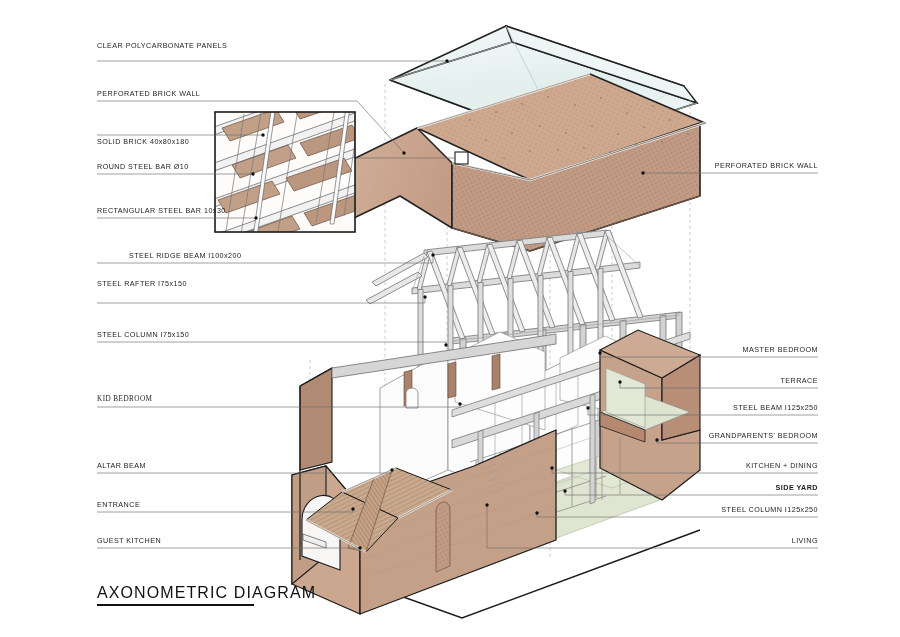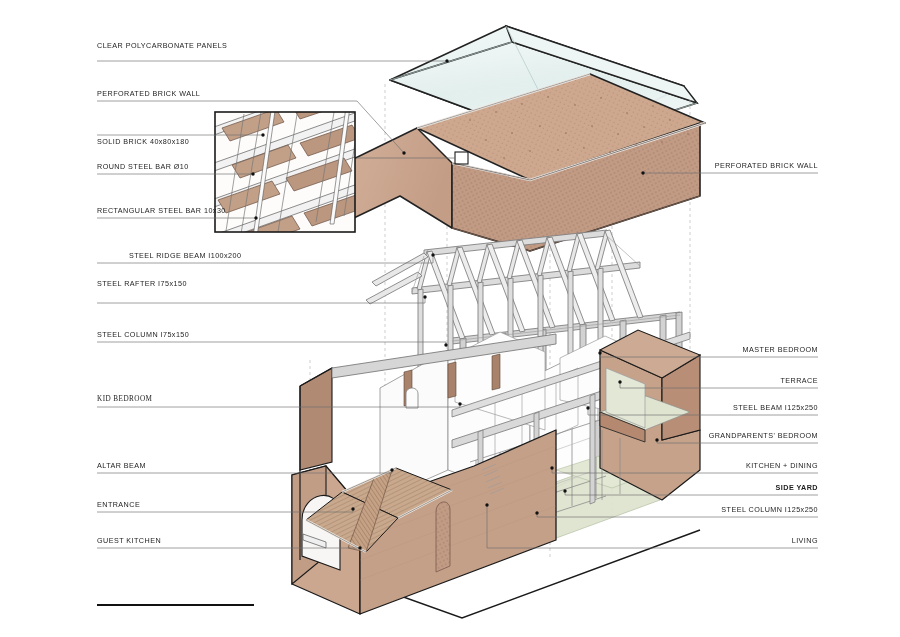--- a/index.html
+++ b/index.html
@@ -433,15 +433,16 @@
       <div class="lbl r" style="left: 518px; width: 300px; top: 346px;">MASTER BEDROOM</div>
       <div class="lbl r" style="left: 518px; width: 300px; top: 377px;">TERRACE</div>
       <div class="lbl r" style="left: 518px; width: 300px; top: 404px;">STEEL BEAM I125x250</div>
       <div class="lbl r" style="left: 518px; width: 300px; top: 432px;">GRANDPARENTS' BEDROOM</div>
       <div class="lbl r" style="left: 518px; width: 300px; top: 462px;">KITCHEN + DINING</div>
       <div class="lbl r" style="left: 518px; width: 300px; top: 484px; font-weight: bold;">SIDE YARD</div>
       <div class="lbl r" style="left: 518px; width: 300px; top: 506px; text-align: right;">STEEL COLUMN I125x250</div>
       <div class="lbl r" style="left: 518px; width: 300px; top: 537px;">LIVING</div>
     </div>
 
+<div class="title">AXONOMETRIC DIAGRAM</div>
 <div class="title-rule"></div>
 
 </div>
 
 </body></html>

